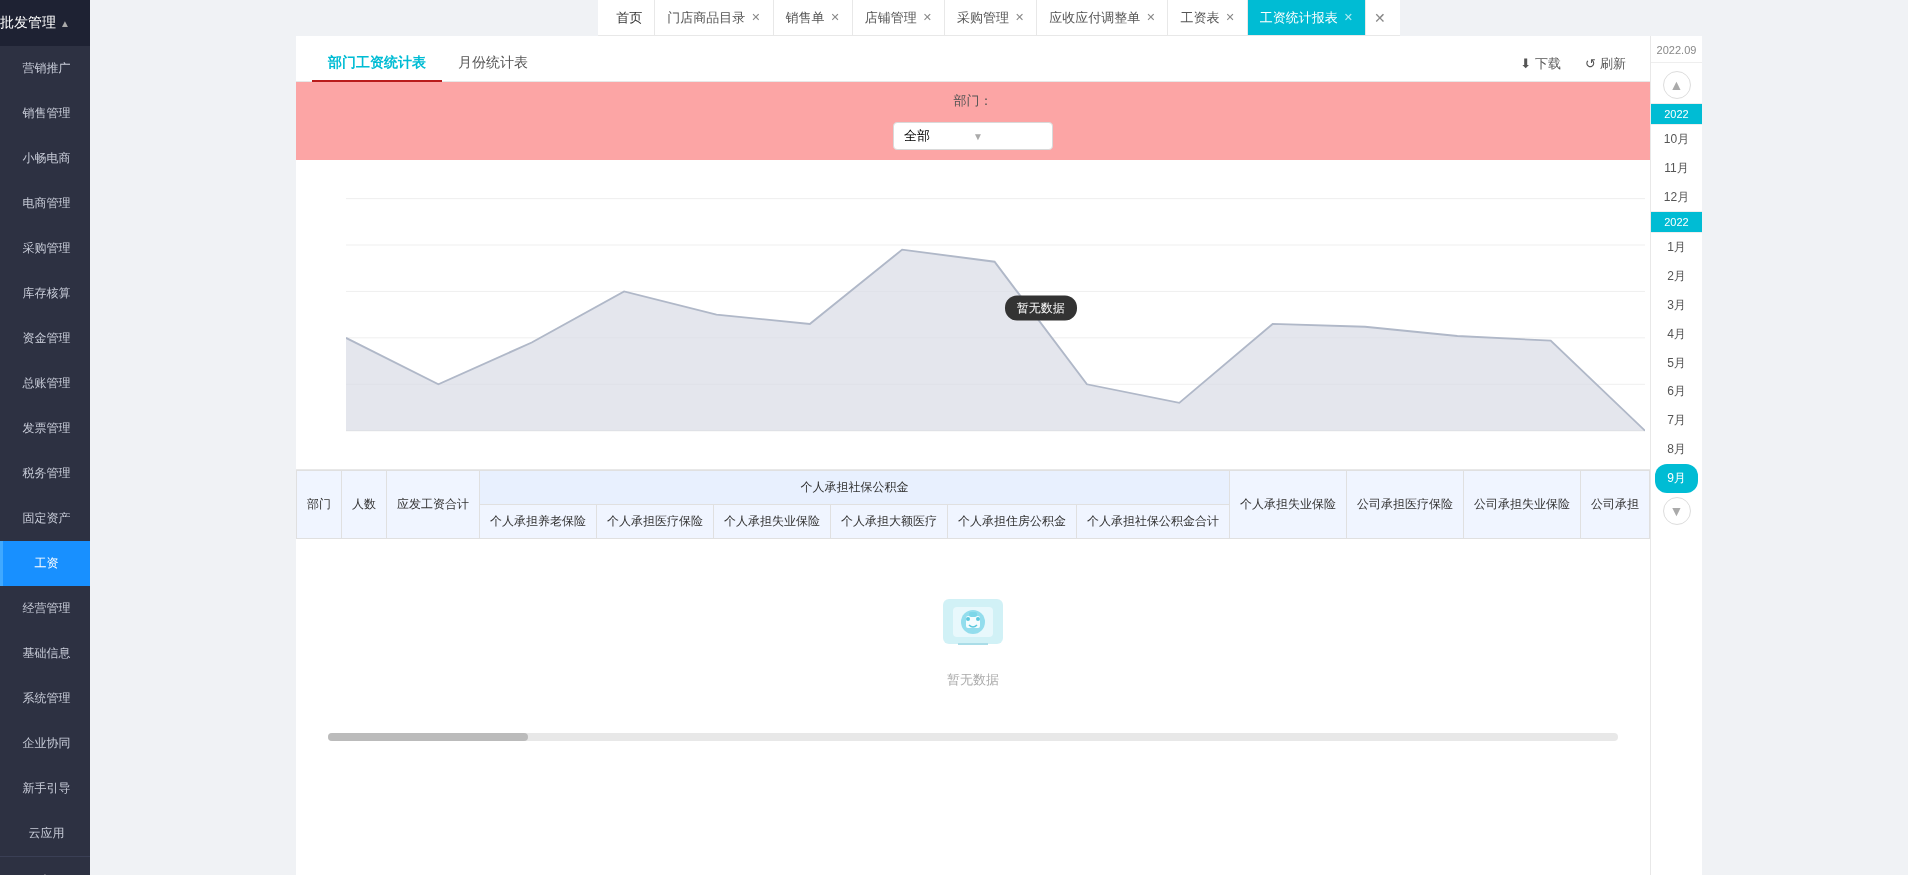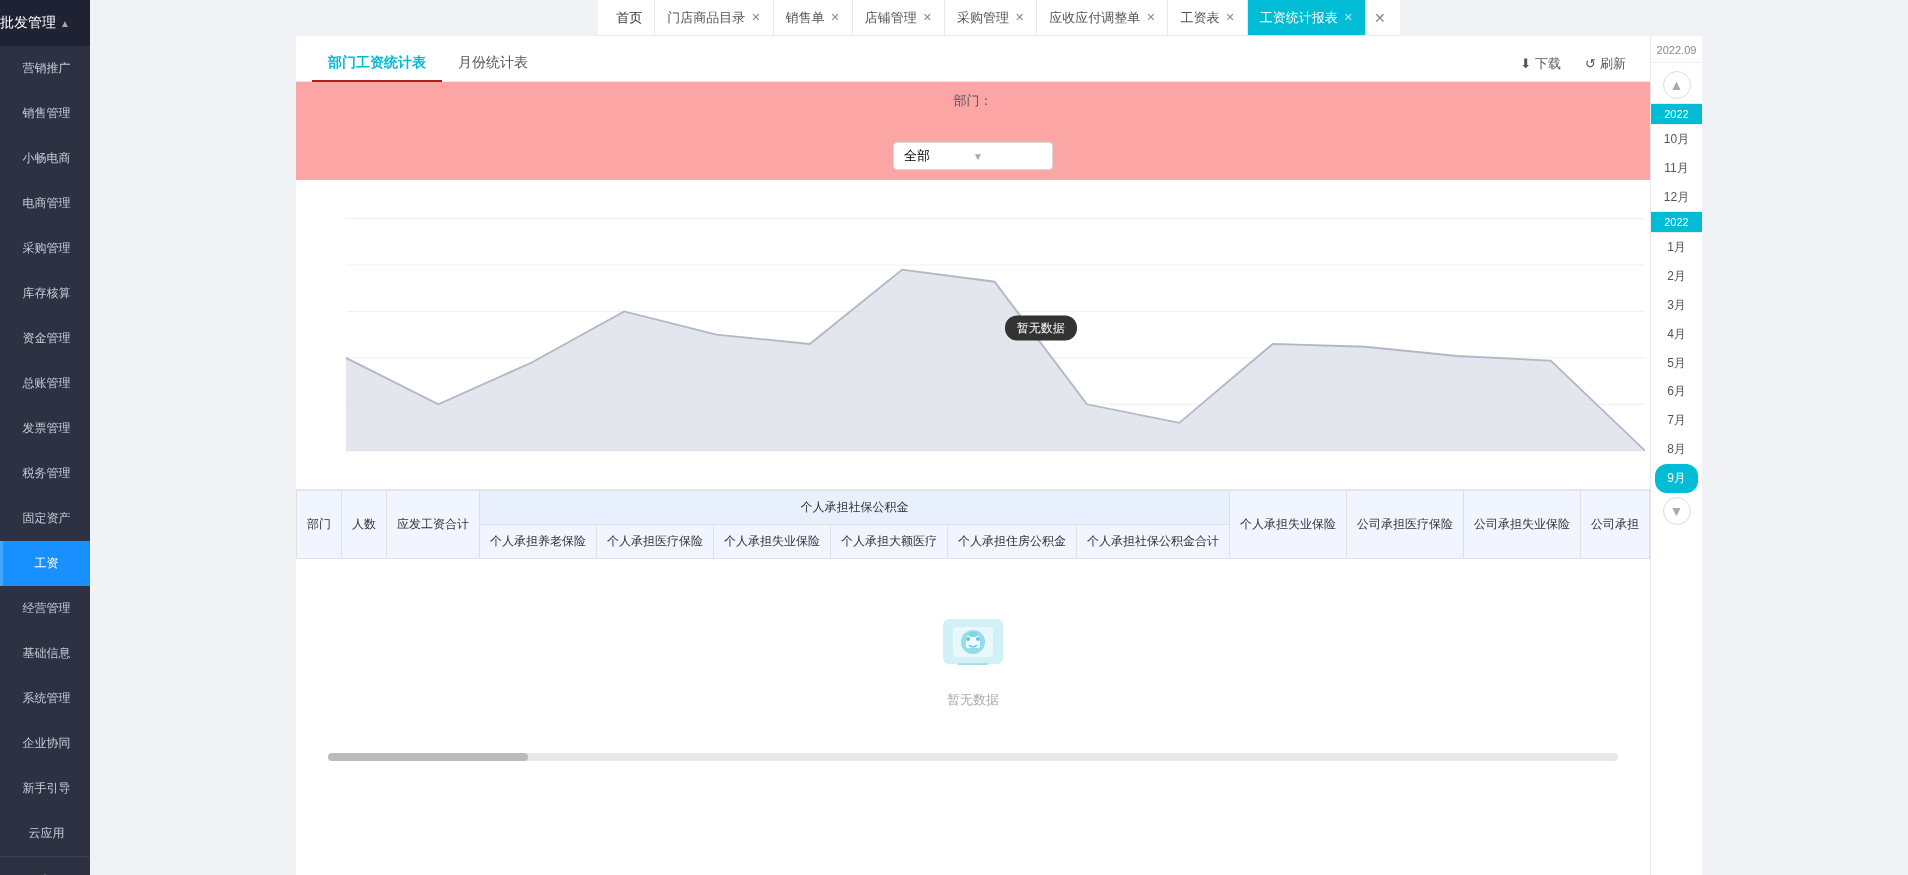--- a/index.html
+++ b/index.html
@@ -133,21 +133,20 @@
       display: flex;
       align-items: center;
       border: 1px solid #d9d9d9;
       border-radius: 4px;
       padding: 4px 10px;
       font-size: 13px;
       min-width: 160px;
       cursor: pointer;
       background: #fff;
       gap: 0;
-      margin-top: 20px;
     }
     .filter-select span { flex: 1; }
     .filter-select .chevron { color: #aaa; font-size: 10px; }
 
     
     .chart-area {
       flex: 0 0 460px;
       position: relative;
       padding: 10px 20px 20px 50px;
       border-bottom: 1px solid #e8e8e8;

